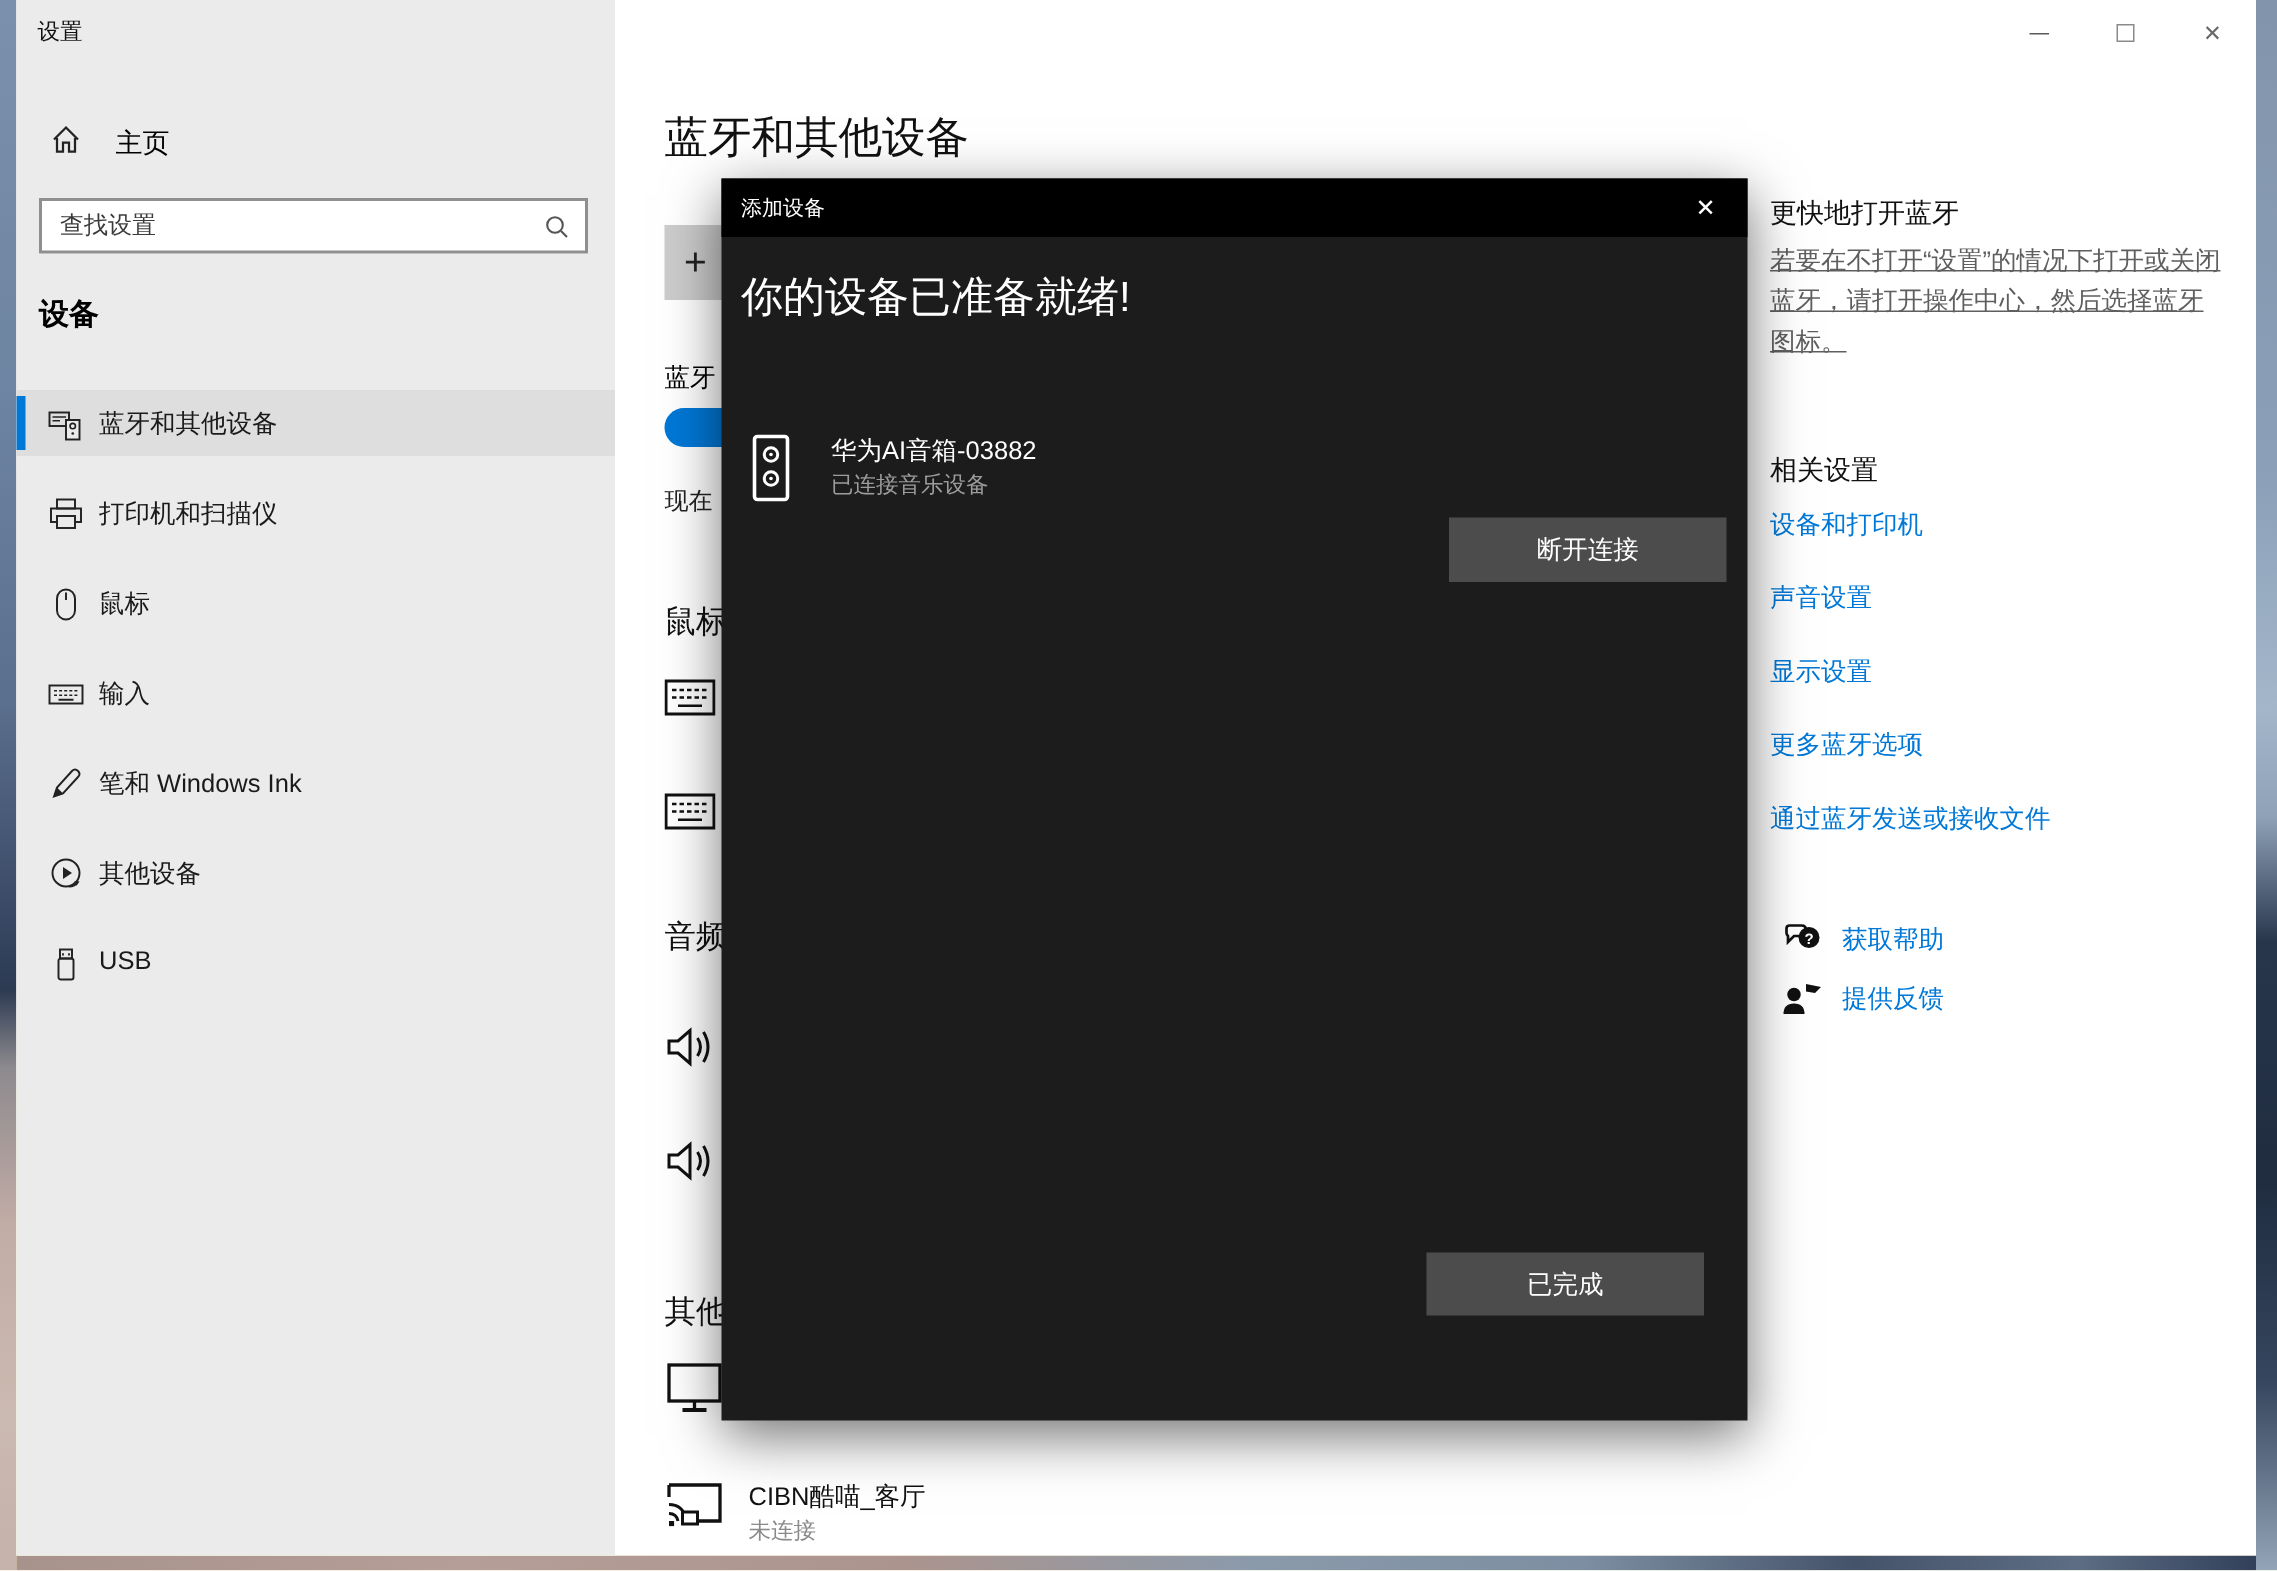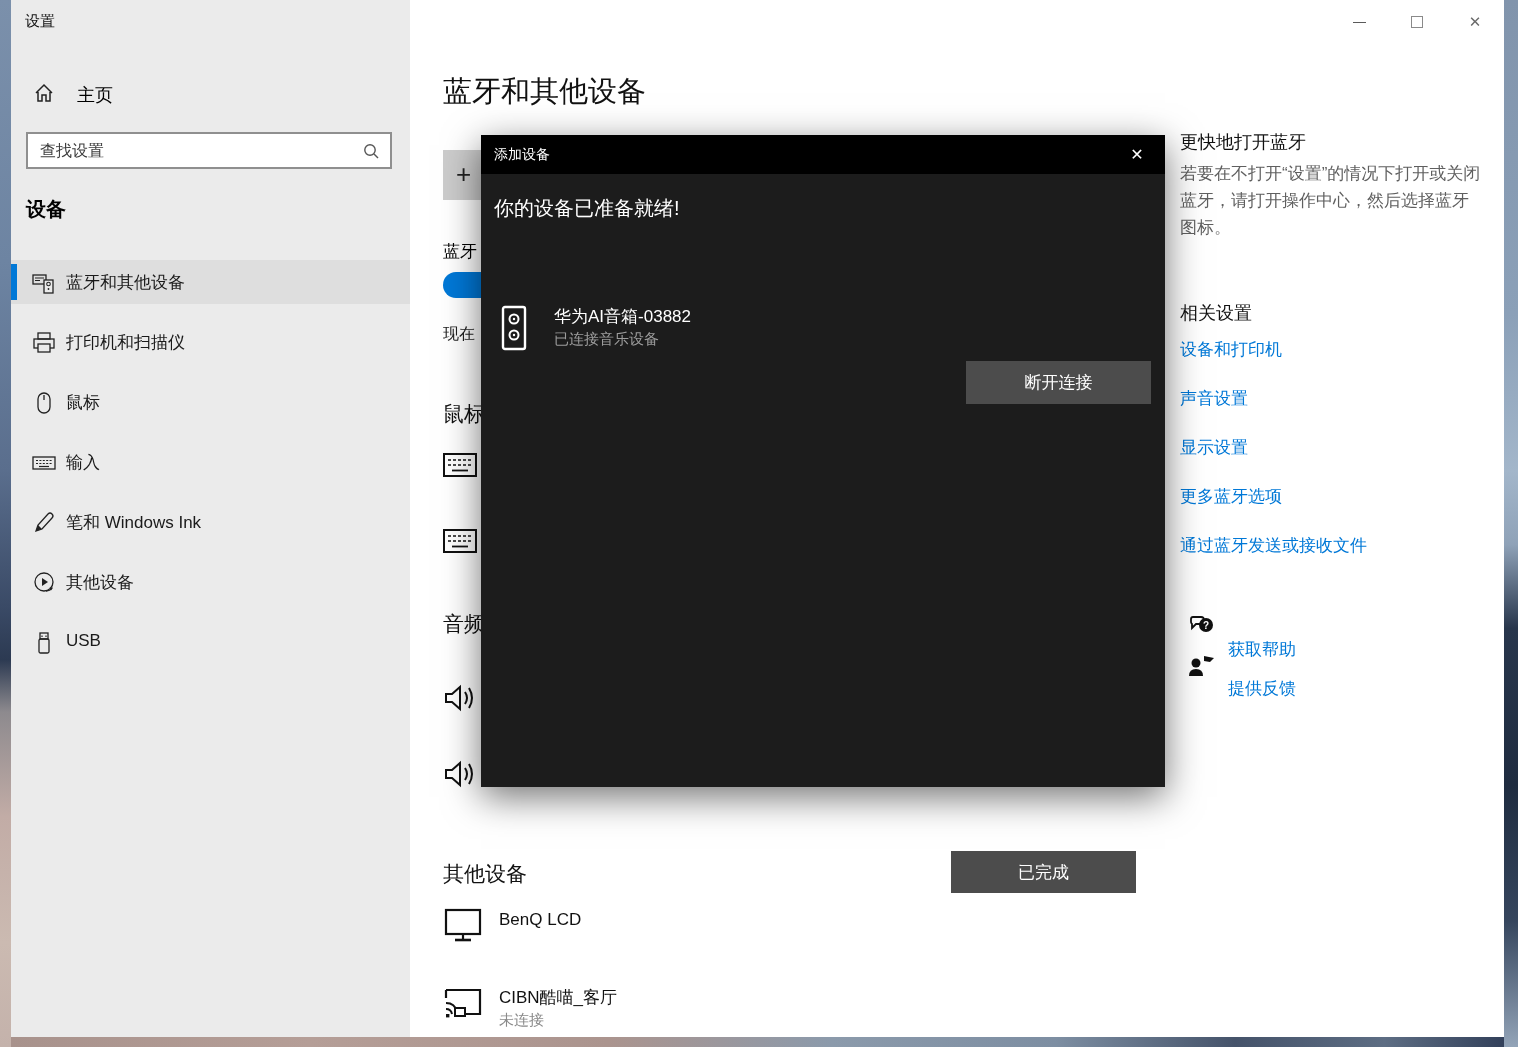--- a/index.html
+++ b/index.html
@@ -58,34 +58,34 @@
   .bg-ic { position:absolute; left:432px; }
 
   .dev-row { position:absolute; left:432px; width:620px; height:56px; }
   .dev-ic { position:absolute; left:0; top:0; }
   .dev-name { position:absolute; left:56px; top:2px; font-size:17px; color:#111; }
   .dev-status { position:absolute; left:56px; top:27px; font-size:15px; color:#8a8a8a; }
 
   
   .right-col { position:absolute; left:1169px; top:0; width:330px; }
   .quick-heading { position:absolute; left:0; top:130px; font-size:18px; color:#111; }
-  .quick-text { position:absolute; left:0; top:160px; width:305px; font-size:17px; line-height:27px; color:#5f5f5f; }
+  .quick-text { position:absolute; left:0; top:160px; width:305px; font-size:17px; line-height:27px; color:#5f5f5f;text-decoration:underline; }
   .related-heading { position:absolute; left:0; top:301px; font-size:18px; color:#111; }
   .rlink { position:absolute; left:0; font-size:17px; color:#0078d7; cursor:pointer; white-space:nowrap; }
   .help-row { position:absolute; left:0; top:613px; height:26px; }
   .fb-row { position:absolute; left:0; top:652px; height:26px; }
   .hf-ic { position:absolute; left:8px; top:2px; }
-  .hf-label { position:absolute; left:48px; top:2px; font-size:17px; color:#0078d7; cursor:pointer; white-space:nowrap;margin-top:23px; }
-
-  
-  .dialog { position:absolute; left:470px; top:119px; width:684px; height:652px; background:#1c1c1c; box-shadow:0 10px 35px rgba(0,0,0,.55); z-index:10;margin-top:16px; }
+  .hf-label { position:absolute; left:48px; top:2px; font-size:17px; color:#0078d7; cursor:pointer; white-space:nowrap; }
+
+  
+  .dialog { position:absolute; left:470px; top:119px; width:684px; height:828px; background:#1c1c1c; box-shadow:0 10px 35px rgba(0,0,0,.55); z-index:10; }
   .dlg-header { position:absolute; left:0; top:0; width:100%; height:39px; background:#000; }
   .dlg-title { position:absolute; left:13px; top:11px; font-size:14px; color:#fff; }
   .dlg-close { position:absolute; right:8px; top:0; width:40px; height:39px; display:flex; align-items:center; justify-content:center; color:#fff; font-size:16px; cursor:pointer; }
-  .dlg-heading { position:absolute; left:13px; top:60px; font-size:20px; font-weight:300; color:#fff; white-space:nowrap; }
+  .dlg-heading { position:absolute; left:13px; top:60px; font-size:28px; font-weight:300; color:#fff; white-space:nowrap; }
   .dlg-dev { position:absolute; left:13px; top:168px; width:650px; height:60px; }
   .dlg-dev-ic { position:absolute; left:7px; top:2px; }
   .dlg-dev-name { position:absolute; left:60px; top:2px; font-size:17px; color:#fff; }
   .dlg-dev-status { position:absolute; left:60px; top:27px; font-size:15px; color:#9c9c9c; }
   .dlg-btn { position:absolute; background:#4c4c4c; color:#fff; font-size:17px; display:flex; align-items:center; justify-content:center; cursor:pointer; font-family:inherit; border:none; }
   .btn-disconnect { left:485px; top:226px; width:185px; height:43px; }
   .btn-done { left:470px; top:716px; width:185px; height:42px; }
 
   svg { display:block; }
 </style>

